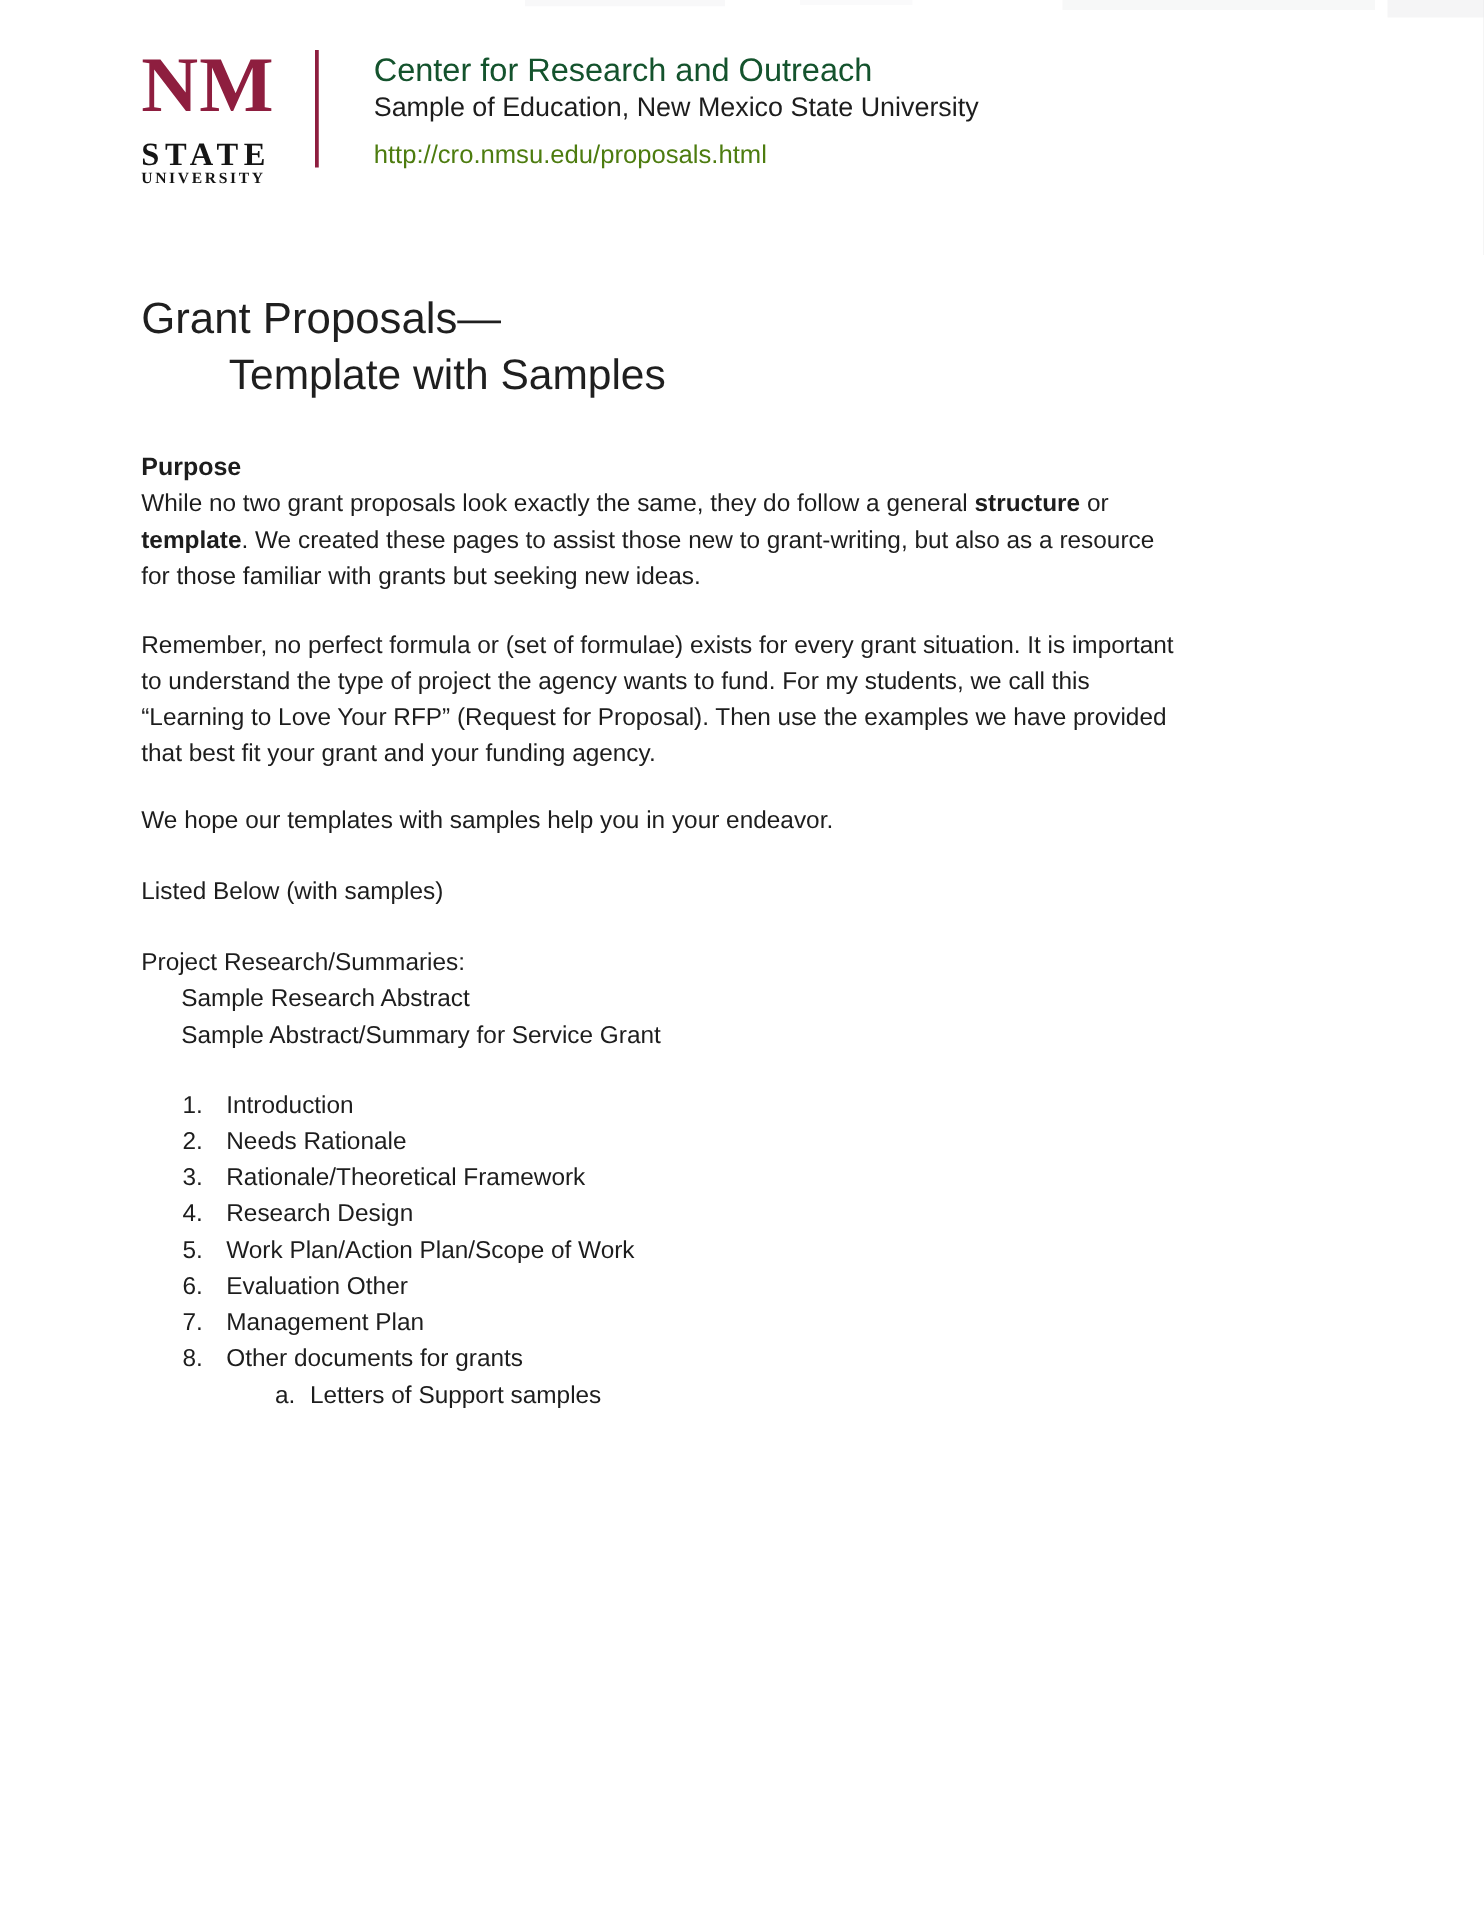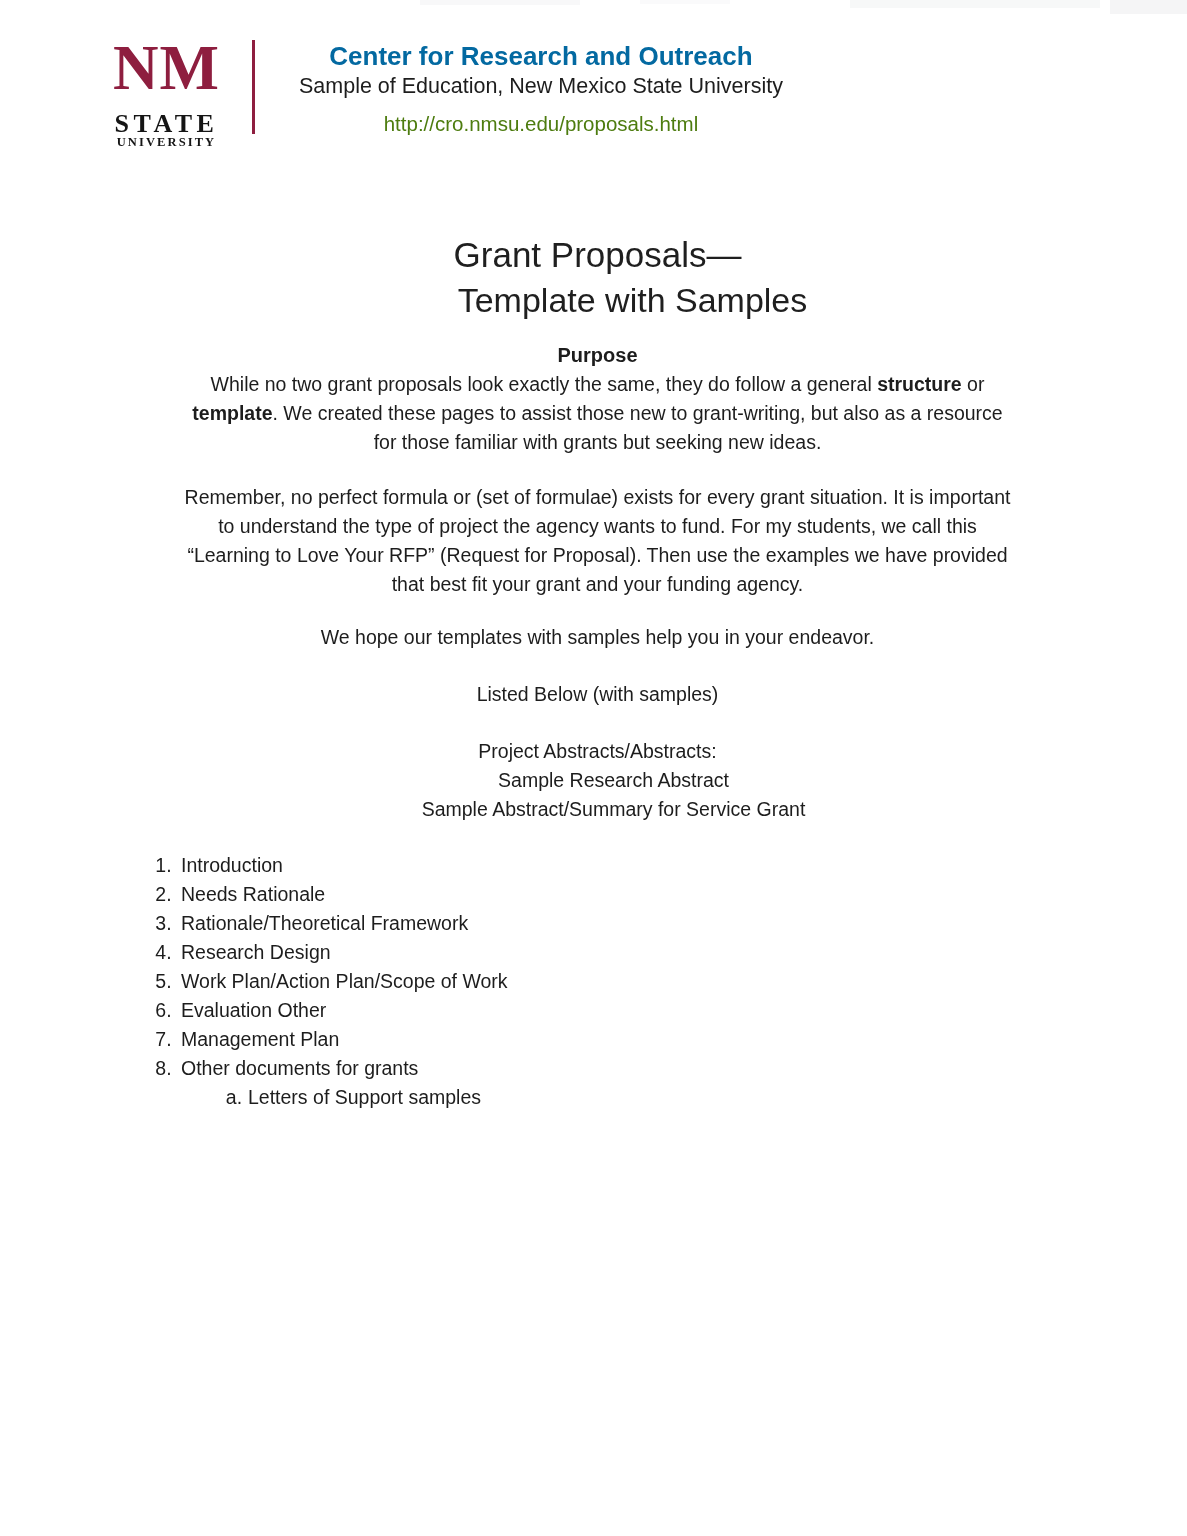--- a/index.html
+++ b/index.html
@@ -14,21 +14,21 @@
     font-family: "Liberation Sans", sans-serif;
     color: #1d1d1d;
   }
   
   .artifact { position: absolute; background: #9aa0a8; pointer-events: none; }
   .a1 { left: 420px; top: 0; width: 160px; height: 5px; opacity: 0.07; }
   .a2 { left: 850px; top: 0; width: 250px; height: 8px; opacity: 0.08; }
   .a3 { left: 1110px; top: 0; width: 77px; height: 14px; opacity: 0.10; }
   .a4 { left: 640px; top: 0; width: 90px; height: 4px; opacity: 0.05; }
 
-  .content { padding: 40px 105px 0 113px; text-align: center; }
+  .content { padding: 40px 105px 0 113px; }
 
   
   .doc-header { display: flex; align-items: flex-start; }
   .logo-block { flex: 0 0 auto; padding-top: 3px; }
   .logo-nm {
     font-family: "Liberation Serif", serif;
     font-weight: bold;
     font-size: 63px;
     line-height: 50px;
     letter-spacing: 1px;
@@ -53,21 +53,21 @@
     color: #151515;
   }
   .header-divider {
     flex: 0 0 auto;
     width: 3px;
     height: 94px;
     background: var(--crimson);
     margin: 0 44px 0 32px;
   }
   .org-block { padding-top: 1px; }
-  .org-name { font-size: 26px; font-weight: bold; line-height: 31px; color: #0369a1; }
+  .org-name { font-size: 26px; font-weight: normal; line-height: 31px; color: #14532d; }
   .org-dept { font-size: 21.5px; line-height: 26px; margin-top: 1px; color: #1d1d1d; }
   .org-url  { font-size: 20.5px; line-height: 24px; margin-top: 13px; color: #4d7c0f; }
 
   
   .title-1 {
     margin-top: 86px;
     font-size: 35px;
     line-height: 40px;
     font-weight: 400;
     color: #1f1f1f;
@@ -76,21 +76,21 @@
     margin-top: 5px;
     margin-left: 70px;
     font-size: 34px;
     line-height: 40px;
     font-weight: 400;
     color: #1f1f1f;
   }
 
   
   .body-text { font-size: 19.5px; line-height: 29px; color: #1d1d1d; max-width: 970px; }
-  .purpose-heading { margin-top: 21px; font-weight: bold; font-size: 20px; line-height: 29px; }
+  .purpose-heading { margin-top: 40px; font-weight: bold; font-size: 20px; line-height: 29px; }
   .b { font-weight: bold; }
   .p2 { margin-top: 26px; }
   .p3 { margin-top: 24px; }
   .p4 { margin-top: 28px; }
   .abstracts { margin-top: 28px; }
   .abstract-item { margin-left: 32px; }
 
   .num-list { margin-top: 27px; }
   .num-row { display: flex; }
   .num-cell { flex: 0 0 35px; margin-left: 33px; }
@@ -140,21 +140,21 @@
         <div>to understand the type of project the agency wants to fund. For my students, we call this</div>
         <div>“Learning to Love Your RFP” (Request for Proposal). Then use the examples we have provided</div>
         <div>that best fit your grant and your funding agency.</div>
       </div>
 
       <div class="para p3">We hope our templates with samples help you in your endeavor.</div>
 
       <div class="para p4">Listed Below (with samples)</div>
 
       <div class="abstracts">
-        <div>Project Abstracts/Abstracts:</div>
+        <div>Project Research/Summaries:</div>
         <div class="abstract-item">Sample Research Abstract</div>
         <div class="abstract-item">Sample Abstract/Summary for Service Grant</div>
       </div>
 
       <div class="num-list">
         <div class="num-row">
           <span class="num-cell">1.</span>
           <span>Introduction</span>
         </div>
         <div class="num-row">

